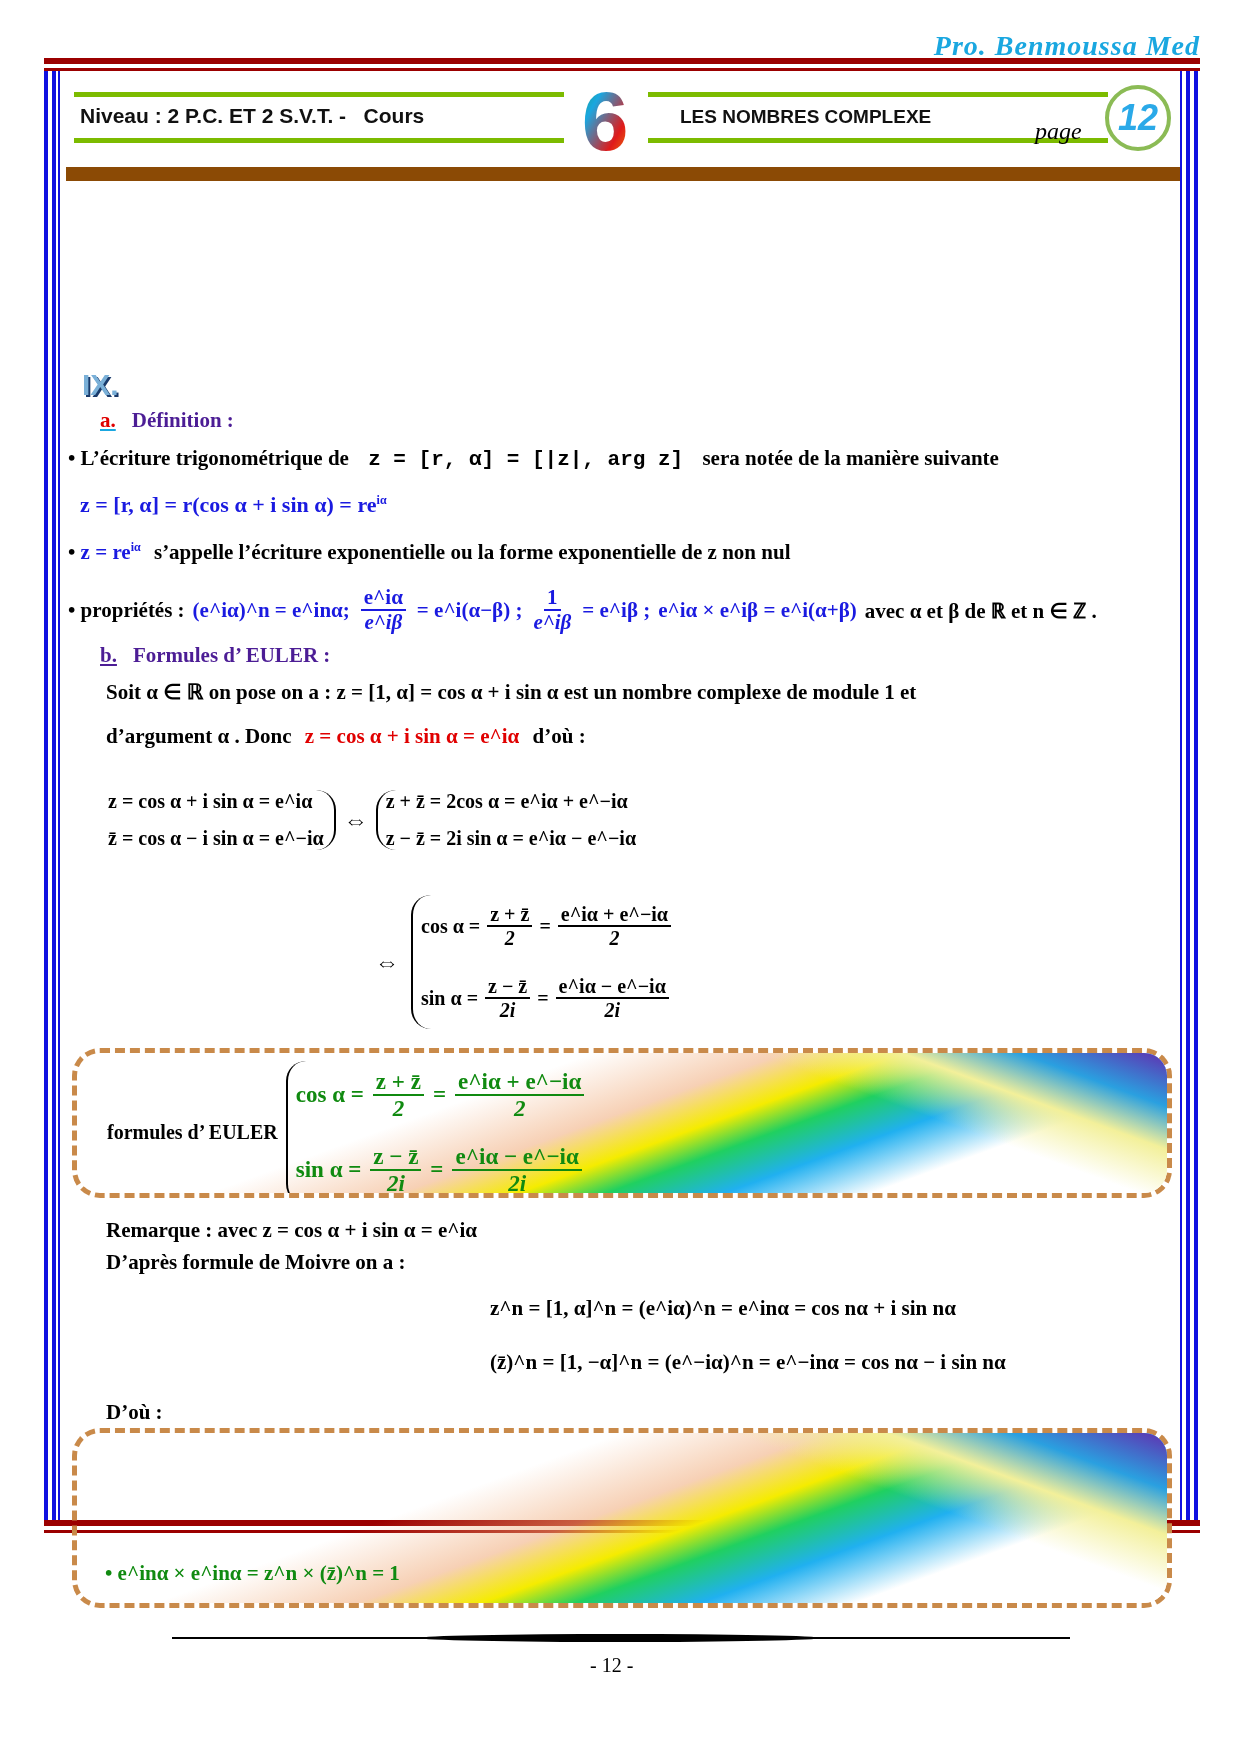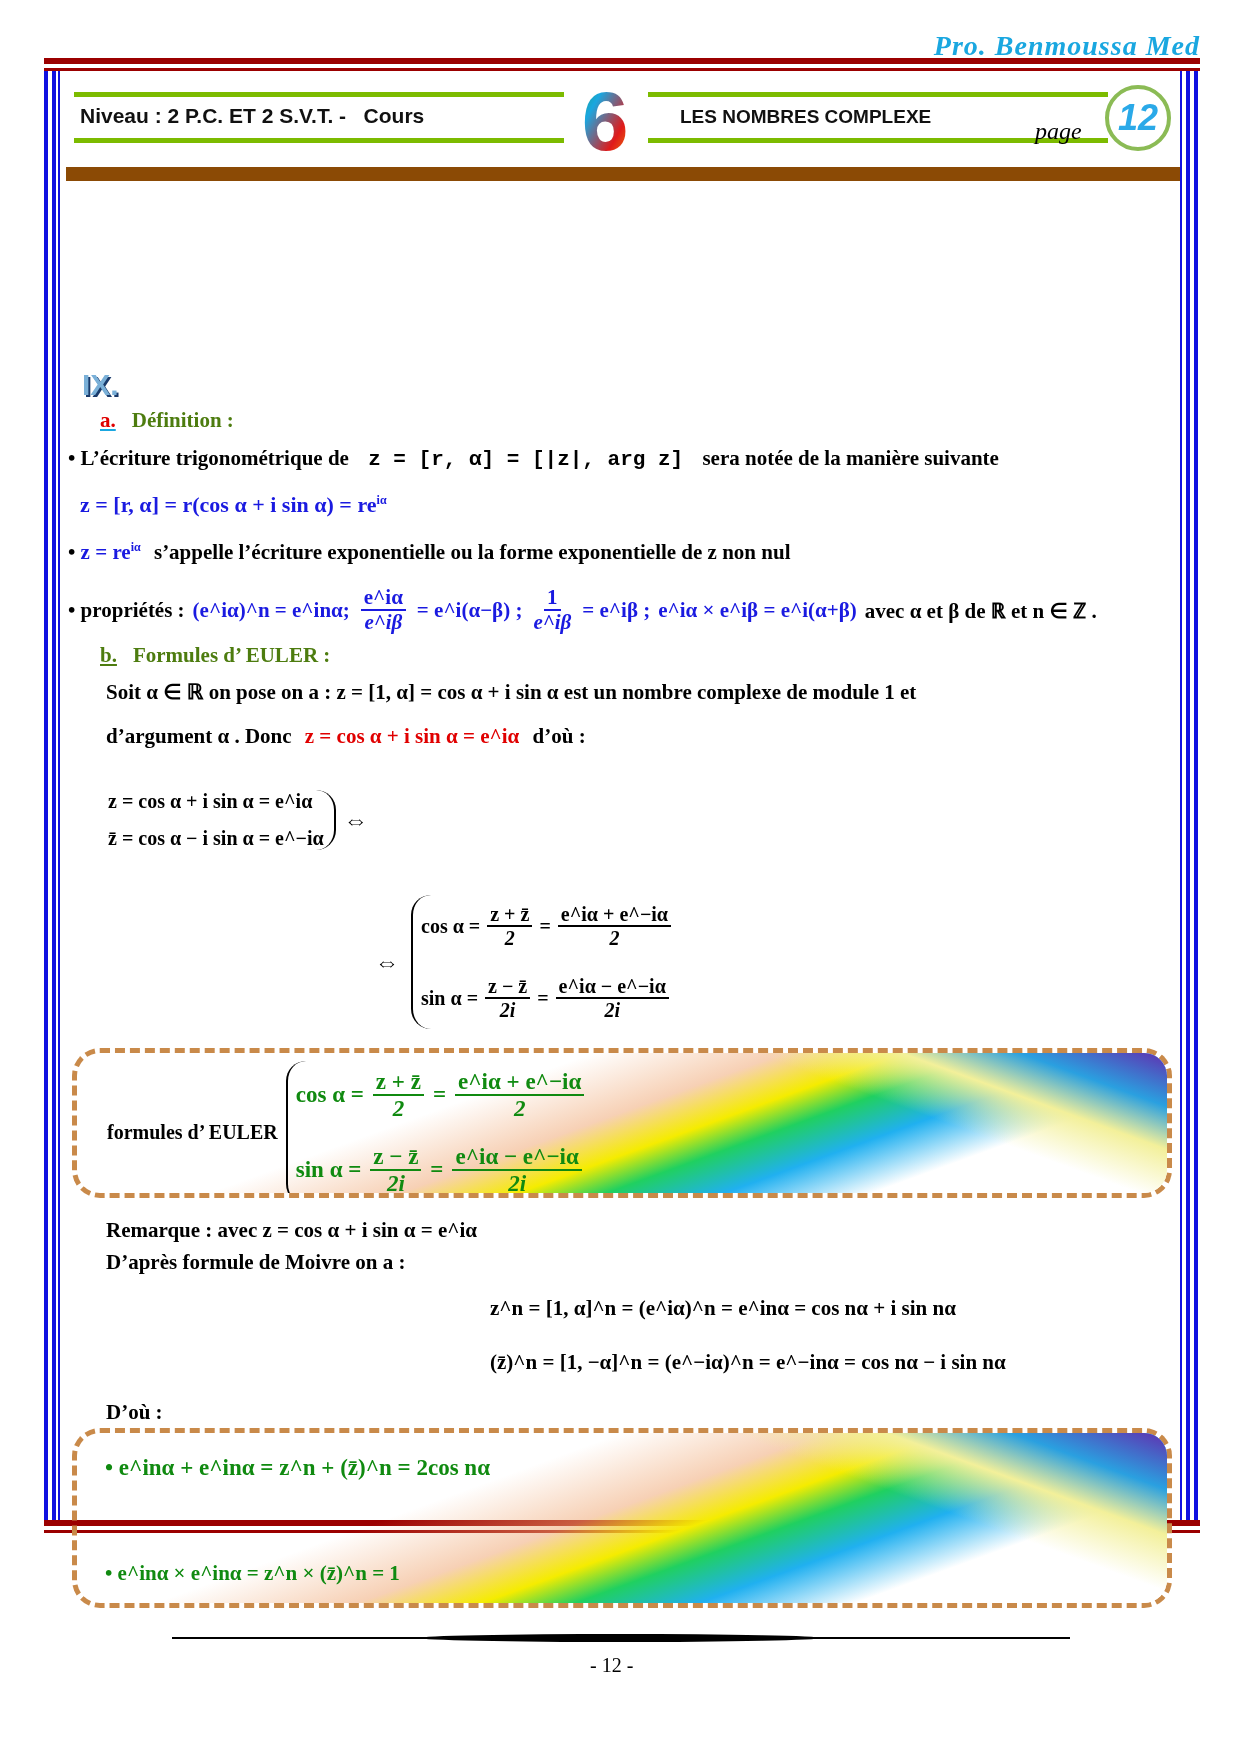--- a/index.html
+++ b/index.html
@@ -12,21 +12,21 @@
   .hdr{font-family:"Liberation Sans",sans-serif;font-weight:bold;font-size:21px;color:#111;}
   .brownbar{left:66px;width:1114px;height:14px;background:#8b4a05;top:167px;}
   .pagecircle{left:1105px;top:85px;width:66px;height:66px;border-radius:50%;border:4px solid #8bbb55;box-sizing:border-box;display:flex;align-items:center;justify-content:center;font-family:"Liberation Sans",sans-serif;font-weight:bold;font-size:36px;color:#2aa9e8;font-style:italic;}
   .pagelbl{left:1035px;top:118px;font-style:italic;font-weight:normal;font-size:24px;}
   .six{left:565px;top:84px;width:80px;height:74px;font-family:"Liberation Sans",sans-serif;font-size:84px;font-weight:bold;line-height:74px;text-align:center;background:linear-gradient(120deg,#1a9a3a,#1aa7e0,#e01a1a,#f0c000);-webkit-background-clip:text;background-clip:text;color:transparent;}
   .t{font-weight:bold;font-size:21px;white-space:nowrap;}
   .blue{color:#1a1ae0;}
   .red{color:#e00000;}
   .green{color:#108a10;}
   .brown{color:#8b5a2b;}
-  .cyan{color:#4d7c0f;}
+  .cyan{color:#4c1d95;}
   sup{font-size:12px;}
   .ix{font-family:"Liberation Sans",sans-serif;font-weight:bold;font-size:30px;color:#7ab0d8;text-shadow:2px 2px 0 #1a3a6a;}
   .frac{display:inline-flex;flex-direction:column;align-items:center;vertical-align:middle;margin:8px 3px;}
   .frac .n{border-bottom:2px solid currentColor;padding:0 3px;line-height:1.1;}
   .frac .d{line-height:1.1;font-style:italic;}
   .box{border:5px dashed #c98a4a;border-radius:28px;overflow:hidden;}
   .rainbowL{background:linear-gradient(160deg,transparent 35%,rgba(240,170,120,.55) 48%,#f5ec00 56%,#20d060 62%,#20b0f0 70%,#fff 80%);}
   .rainbowR{background:linear-gradient(160deg,#6030b0 0%,#2aa0e0 10%,#f3f09a 18%,transparent 28%);}
   .footer-line{left:172px;top:1494px;width:898px;height:2px;background:#000;}
   .footer-bulge{left:420px;top:1491px;width:400px;height:8px;background:#000;border-radius:50%;}
@@ -109,20 +109,24 @@
   <span class="red" style="margin:0 8px;">z = cos α + i sin α = e^iα</span>
   <span>d’où :</span>
 </div>
 
 <div class="abs t" style="left:108px;top:790px;display:flex;align-items:center;gap:8px;font-size:20px;">
   <div style="display:flex;flex-direction:column;gap:14px;padding-right:10px;border-right:2px solid #000;border-radius:0 20px 20px 0;">
     <span>z = cos α + i sin α = e^iα</span>
     <span>z̄ = cos α − i sin α = e^−iα</span>
   </div>
   <span style="font-size:24px;">⇔</span>
+  <div style="display:flex;flex-direction:column;gap:14px;padding-left:8px;border-left:2px solid #000;border-radius:20px 0 0 20px;">
+    <span>z + z̄ = 2cos α = e^iα + e^−iα</span>
+    <span>z − z̄ = 2i sin α = e^iα − e^−iα</span>
+  </div>
 </div>
 
 <div class="abs t" style="left:375px;top:895px;display:flex;align-items:center;gap:12px;font-size:20px;">
   <span style="font-size:24px;">⇔</span>
   <div style="display:flex;flex-direction:column;gap:10px;padding-left:8px;border-left:2px solid #000;border-radius:20px 0 0 20px;">
     <div style="display:flex;align-items:center;gap:4px;">
       <span>cos α =</span>
       <span class="frac">
           <span class="n">z + z̄</span>
           <span class="d">2</span>
@@ -184,19 +188,18 @@
 
 <div class="abs t" style="left:106px;top:1218px;">Remarque : avec z = cos α + i sin α = e^iα</div>
 <div class="abs t" style="left:106px;top:1250px;">D’après formule de Moivre on a :</div>
 <div class="abs t" style="left:490px;top:1296px;">z^n = [1, α]^n = (e^iα)^n = e^inα = cos nα + i sin nα</div>
 <div class="abs t" style="left:490px;top:1350px;">(z̄)^n = [1, −α]^n = (e^−iα)^n = e^−inα = cos nα − i sin nα</div>
 <div class="abs t" style="left:106px;top:1400px;">D’où :</div>
 
 <div class="abs box" style="left:72px;top:1428px;width:1090px;height:170px;">
   <div class="abs rainbowL" style="left:0;top:0;width:100%;height:100%;"></div>
   <div class="abs rainbowR" style="left:0;top:0;width:100%;height:100%;transform:scaleX(-1);"></div>
-  <div class="abs t green" style="left:28px;top:22px;font-size:23px;">• e^inα + e^inα = z^n + (z̄)^n = 2cos nα</div>
   <div class="abs t green" style="left:28px;top:128px;">• e^inα × e^inα = z^n × (z̄)^n = 1</div>
 </div>
 
 <div class="abs footer-line" style="top:1637px;"></div>
 <div class="abs footer-bulge" style="top:1634px;"></div>
 <div class="abs" style="left:590px;top:1654px;font-size:20px;">- 12 -</div>
 
 </body></html>

